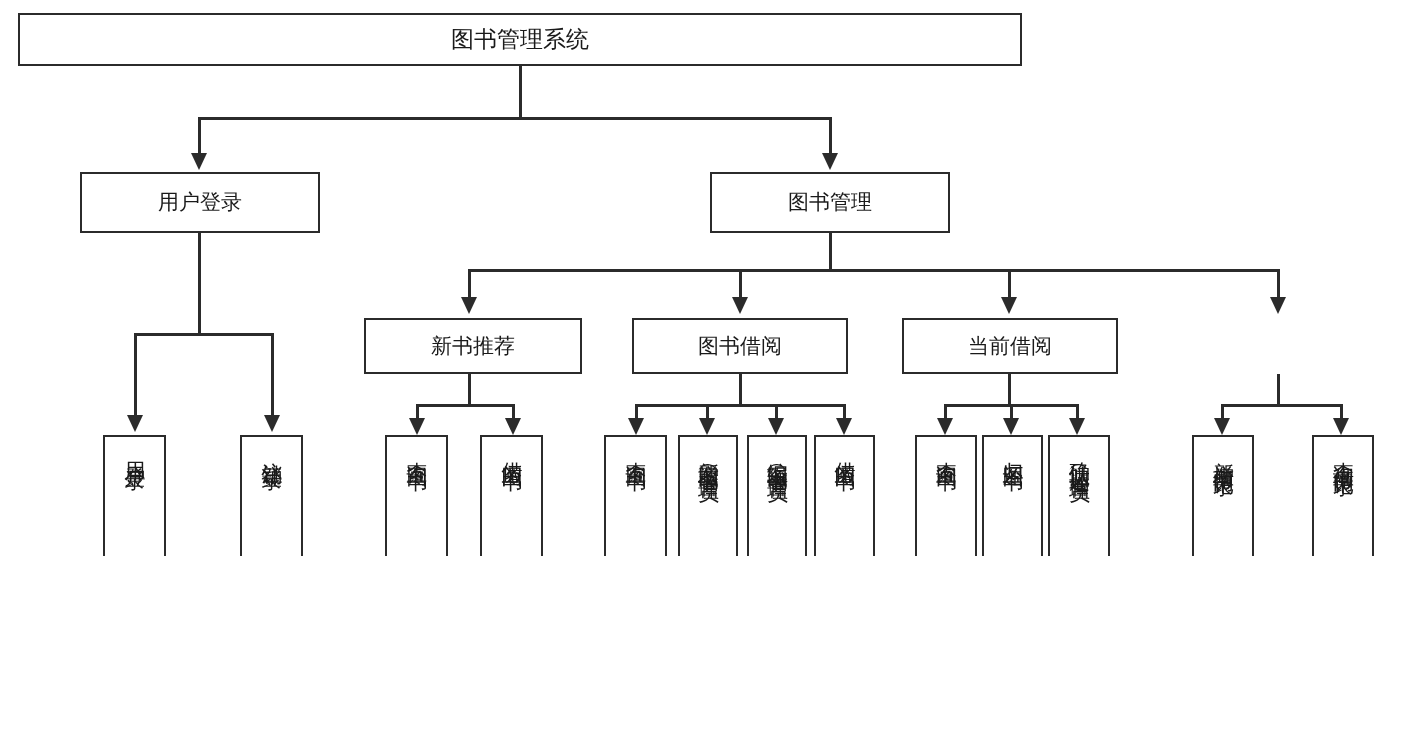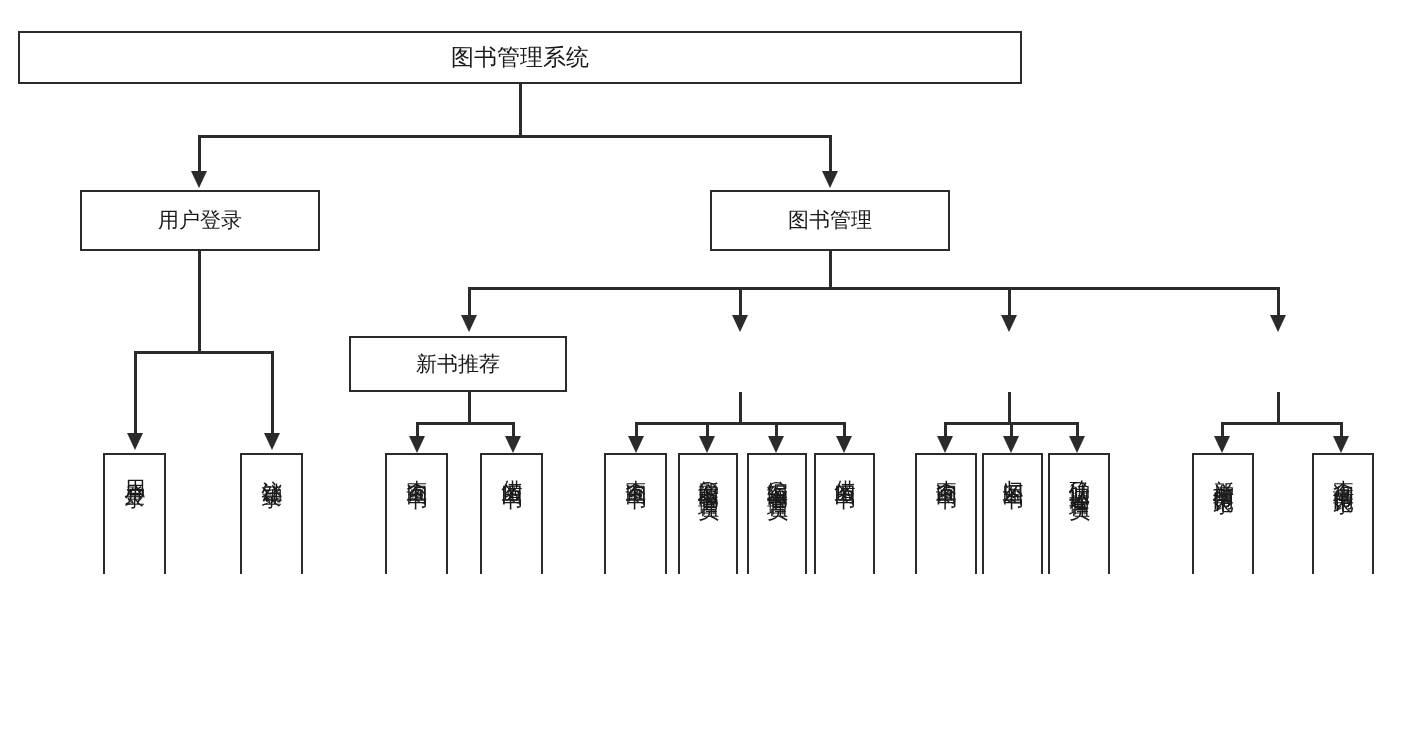--- a/index.html
+++ b/index.html
@@ -10,21 +10,20 @@
   }
   body {
     font-family: "DejaVu Sans", "Liberation Sans", sans-serif;
   }
   #canvas {
     position: relative;
     width: 1405px;
     height: 556px;
     background: #ffffff;
     overflow: hidden;
-    margin-top: 18px;
   }
   
   .node {
     position: absolute;
     box-sizing: border-box;
     background: #ffffff;
     border: 2px solid #2b2b2b;
     display: flex;
     align-items: center;
     justify-content: center;
@@ -116,22 +115,28 @@
   <div class="hline" style="left:468px; top:269px; width:812px;"></div>
   <div class="vline" style="left:468px; top:269px; height:29px;"></div>
   <div class="arrow" style="left:461px; top:297px;"></div>
   <div class="vline" style="left:739px; top:269px; height:29px;"></div>
   <div class="arrow" style="left:732px; top:297px;"></div>
   <div class="vline" style="left:1008px; top:269px; height:29px;"></div>
   <div class="arrow" style="left:1001px; top:297px;"></div>
   <div class="vline" style="left:1277px; top:269px; height:29px;"></div>
   <div class="arrow" style="left:1270px; top:297px;"></div>
 
-  <div class="node level3" style="left:349px; top:318px; width:218px; height:56px;">
+  <div class="node level3" style="left:364px; top:318px; width:218px; height:56px;">
     <span>新书推荐</span>
+  </div>
+  <div class="node level3" style="left:632px; top:318px; width:216px; height:56px;">
+    <span>图书借阅</span>
+  </div>
+  <div class="node level3" style="left:902px; top:318px; width:216px; height:56px;">
+    <span>当前借阅</span>
   </div>
 
   <div class="vline" style="left:468px; top:374px; height:32px;"></div>
   <div class="hline" style="left:416px; top:404px; width:99px;"></div>
   <div class="vline" style="left:416px; top:404px; height:16px;"></div>
   <div class="arrow" style="left:409px; top:418px;"></div>
   <div class="vline" style="left:512px; top:404px; height:16px;"></div>
   <div class="arrow" style="left:505px; top:418px;"></div>
 
   <div class="vline" style="left:739px; top:374px; height:32px;"></div>

